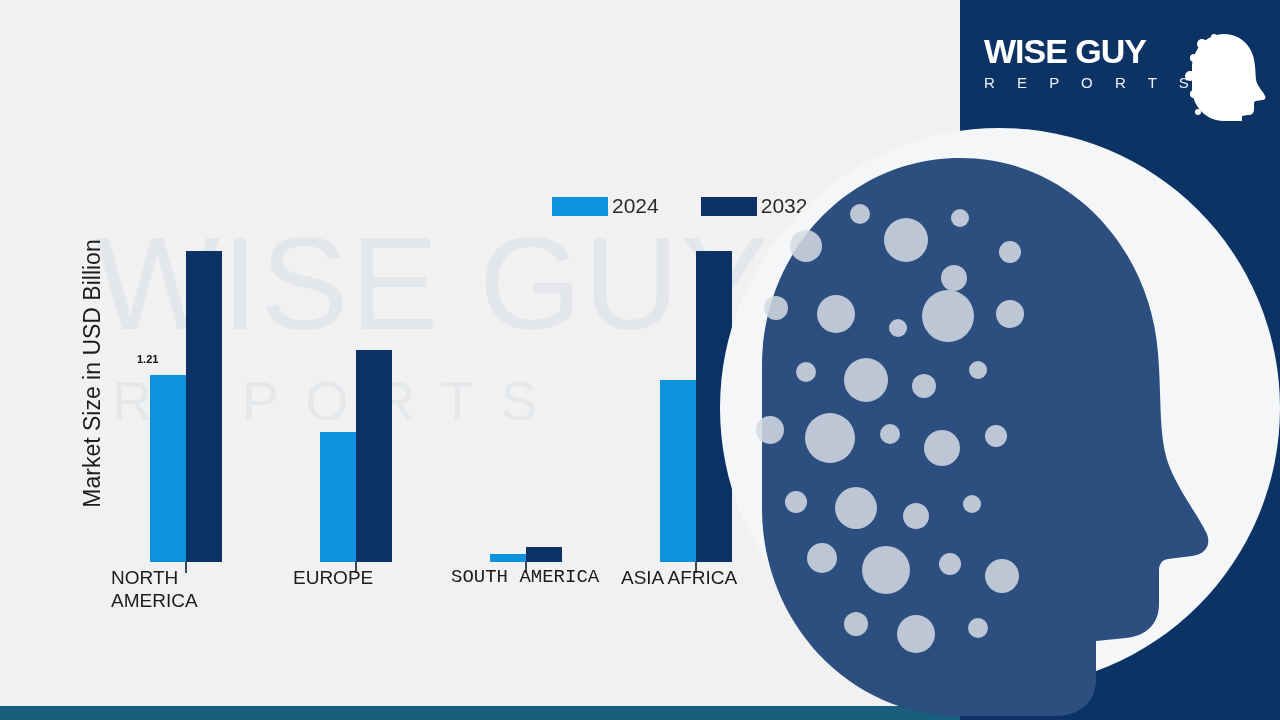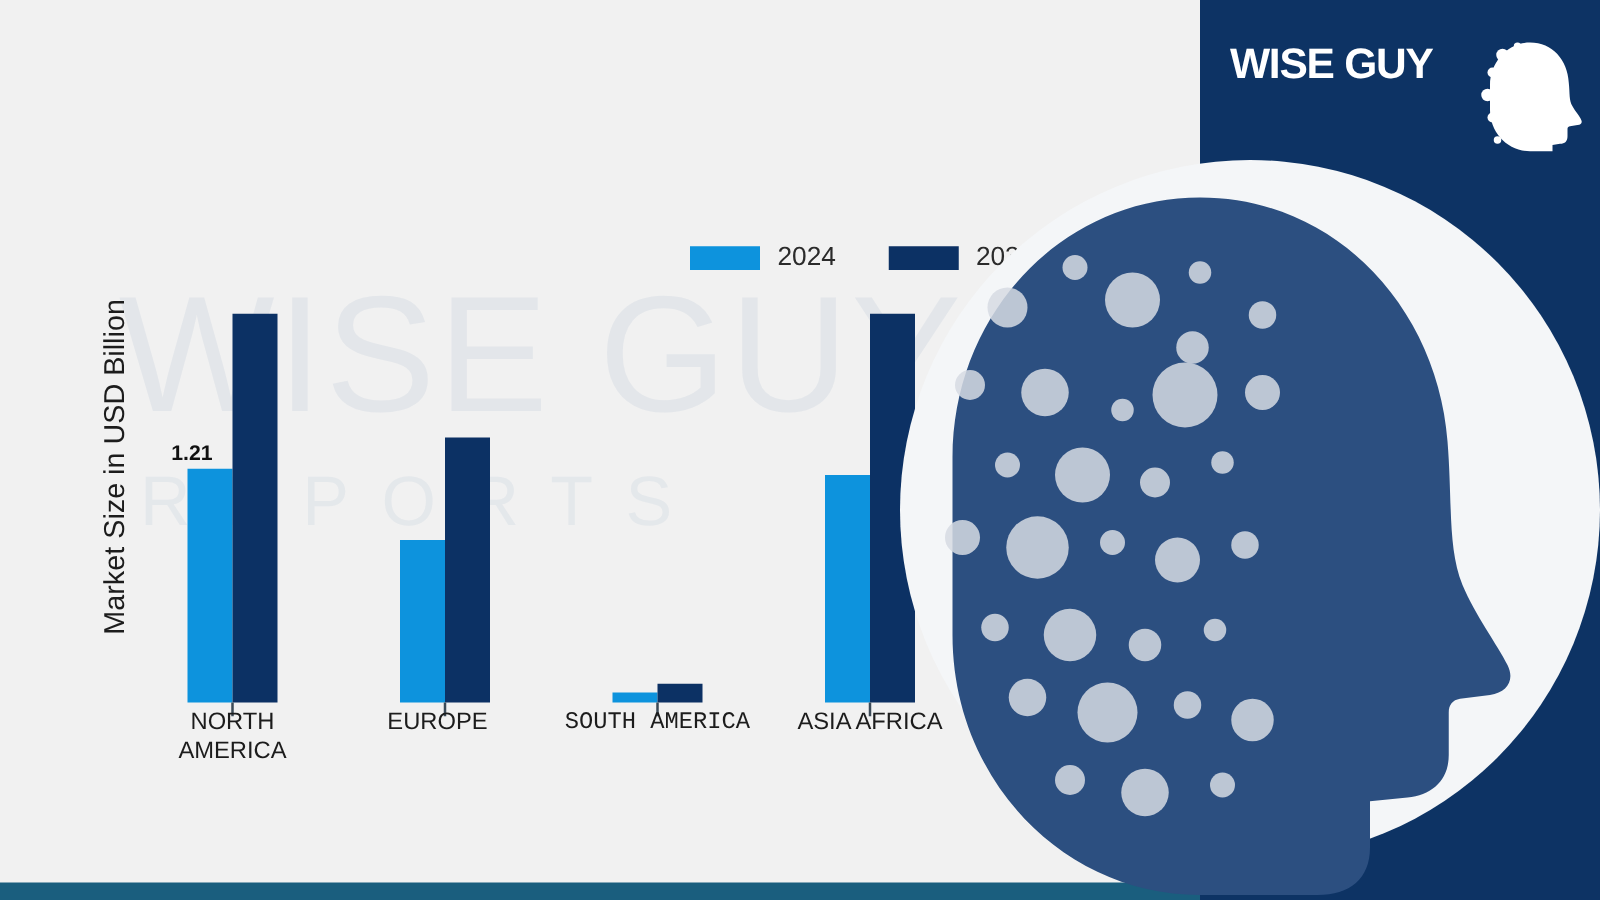--- a/index.html
+++ b/index.html
@@ -43,46 +43,46 @@
     position:absolute; left:120px; top:42px; width:700px;
     font-size:34px; line-height:42px; font-weight:400;
     color:#14469b; letter-spacing:.2px;
   }
 
   
   .legend {
     position:absolute; left:552px; top:194px;
     display:flex; align-items:center; gap:42px;
   }
-  .legend-item { display:flex; align-items:center; gap:14px; }
+  .legend-item { display:flex; align-items:center; gap:4px; }
   .legend-swatch { width:56px; height:19px; display:block; }
   .legend-label { font-size:21px; color:#2b2b2b; }
 
   
   .y-axis-title {
     position:absolute; left:-88px; top:360px;
     width:360px; text-align:center;
     transform:rotate(-90deg);
     font-size:23px; color:#1c1c1c; white-space:nowrap;
   }
 
   
   .plot { position:absolute; left:0; top:0; width:960px; height:720px; }
   .bar { position:absolute; bottom:158px; }
   .bar-2024 { background:#0d93dd; }
   .bar-2032 { background:#0c3164; }
   .bar-label {
-    position:absolute; font-size:17px; font-weight:bold; color:#111;
+    position:absolute; font-size:11px; font-weight:bold; color:#111;
     white-space:nowrap;
   }
   .tick {
     position:absolute; width:2px; height:11px; background:#3b4a57; bottom:147px;
   }
   .cat-label {
-    position:absolute; top:566px; width:150px; text-align:center;
+    position:absolute; top:566px; width:150px; 
     font-size:19px; line-height:23px; color:#1c1c1c;
   }
 
   
   .bottom-strip {
     position:absolute; left:0; top:706px; width:960px; height:14px;
     background:#1a5e7e;
   }
 
   
@@ -140,21 +140,21 @@
 
     <div class="plot" id="plot">
         <div class="bar bar-2024" style="left: 150px; width: 36px; height: 187px;"></div>
         <div class="bar-label" style="left: 137px; top: 353px;">1.21</div>
         <div class="bar bar-2032" style="left: 186px; width: 36px; height: 311px;"></div>
         <div class="tick" style="left: 185px;"></div>
         <div class="cat-label" style="left: 111px;">NORTH AMERICA</div>
         <div class="bar bar-2024" style="left: 320px; width: 36px; height: 130px;"></div>
         <div class="bar bar-2032" style="left: 356px; width: 36px; height: 212px;"></div>
         <div class="tick" style="left: 355px;"></div>
-        <div class="cat-label" style="left: 275px;">EUROPE</div>
+        <div class="cat-label" style="left: 293px;">EUROPE</div>
         <div class="bar bar-2024" style="left: 490px; width: 36px; height: 8px;"></div>
         <div class="bar bar-2032" style="left: 526px; width: 36px; height: 15px;"></div>
         <div class="tick" style="left: 525px;"></div>
         <div class="cat-label" style="left: 451px; font-family: Liberation Mono, monospace;">SOUTH AMERICA</div>
         <div class="bar bar-2024" style="left: 660px; width: 36px; height: 182px;"></div>
         <div class="bar bar-2032" style="left: 696px; width: 36px; height: 311px;"></div>
         <div class="tick" style="left: 695px;"></div>
         <div class="cat-label" style="left: 621px;">ASIA AFRICA</div>
         <div class="bar bar-2024" style="left: 830px; width: 36px; height: 19px;"></div>
         <div class="bar bar-2032" style="left: 866px; width: 36px; height: 29px;"></div>
@@ -208,20 +208,21 @@
         <circle cx="240" cy="446" r="11"></circle>
           <circle cx="292" cy="458" r="17"></circle>
         <circle cx="146" cy="506" r="12"></circle>
           <circle cx="206" cy="516" r="19"></circle>
         <circle cx="268" cy="510" r="10"></circle>
       </g>
     </svg>
 
     <div class="brand">
       <div class="brand-name">WISE GUY</div>
+      <div class="brand-sub">R E P O R T S</div>
       <svg class="brand-head" width="96" height="96" viewBox="0 0 96 96">
         <path fill="#ffffff" d="M44 6 C62 6 74 20 75 38 C76 47 75 52 78 57 C80 61 84 65 85 68
           C86 70 85 72 82 72 L76 73 C75 73 74 74 74 75 L74 81 C74 85 72 87 68 87
           L62 88 L62 93 L44 93 C26 93 12 78 12 60 L12 40 C12 22 26 6 44 6 Z"></path>
         <g fill="#ffffff">
           <circle cx="22" cy="16" r="5"></circle>
             <circle cx="34" cy="9" r="3"></circle>
           <circle cx="14" cy="30" r="4"></circle>
             <circle cx="26" cy="34" r="6"></circle>
           <circle cx="10" cy="48" r="5"></circle>

